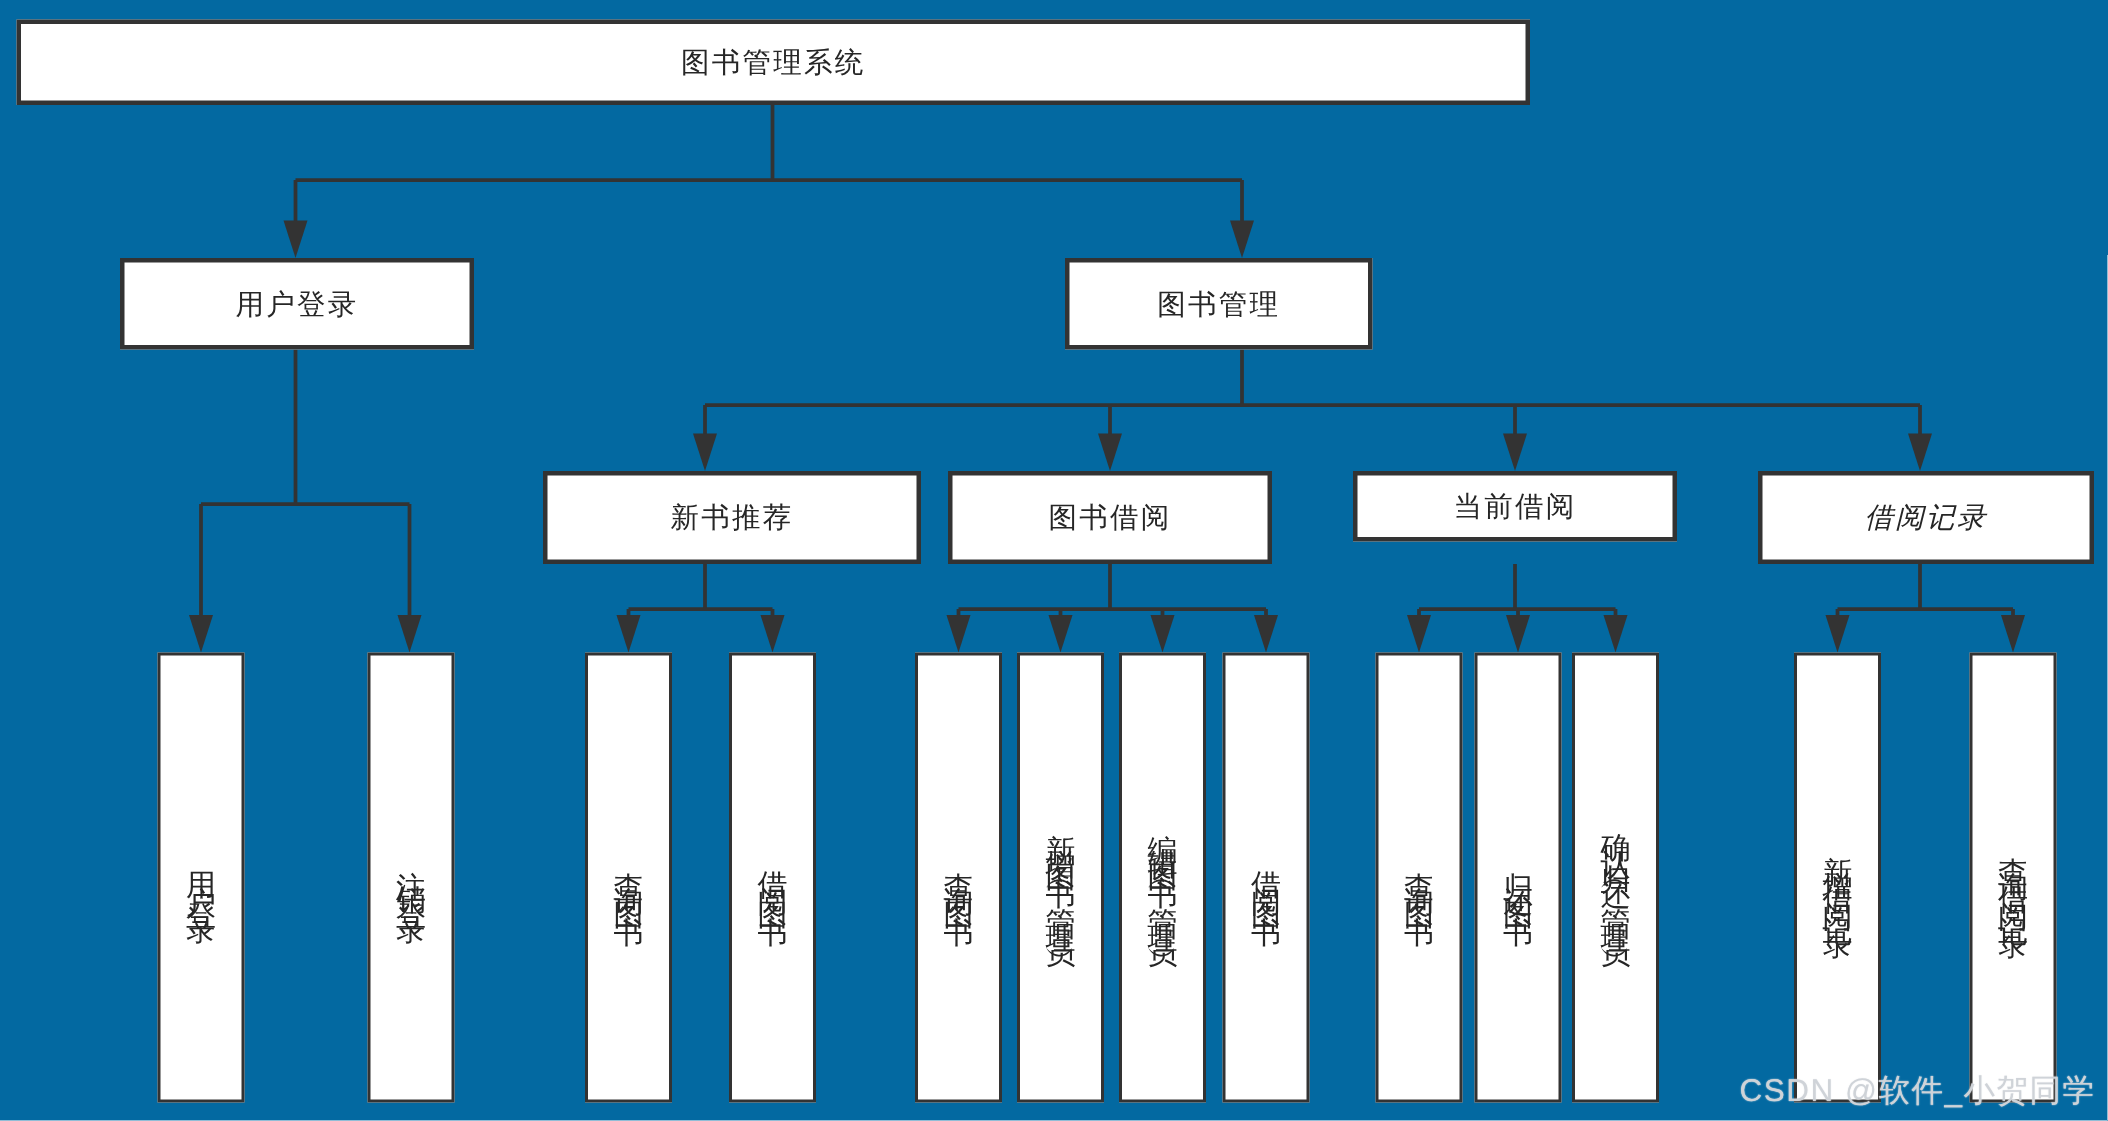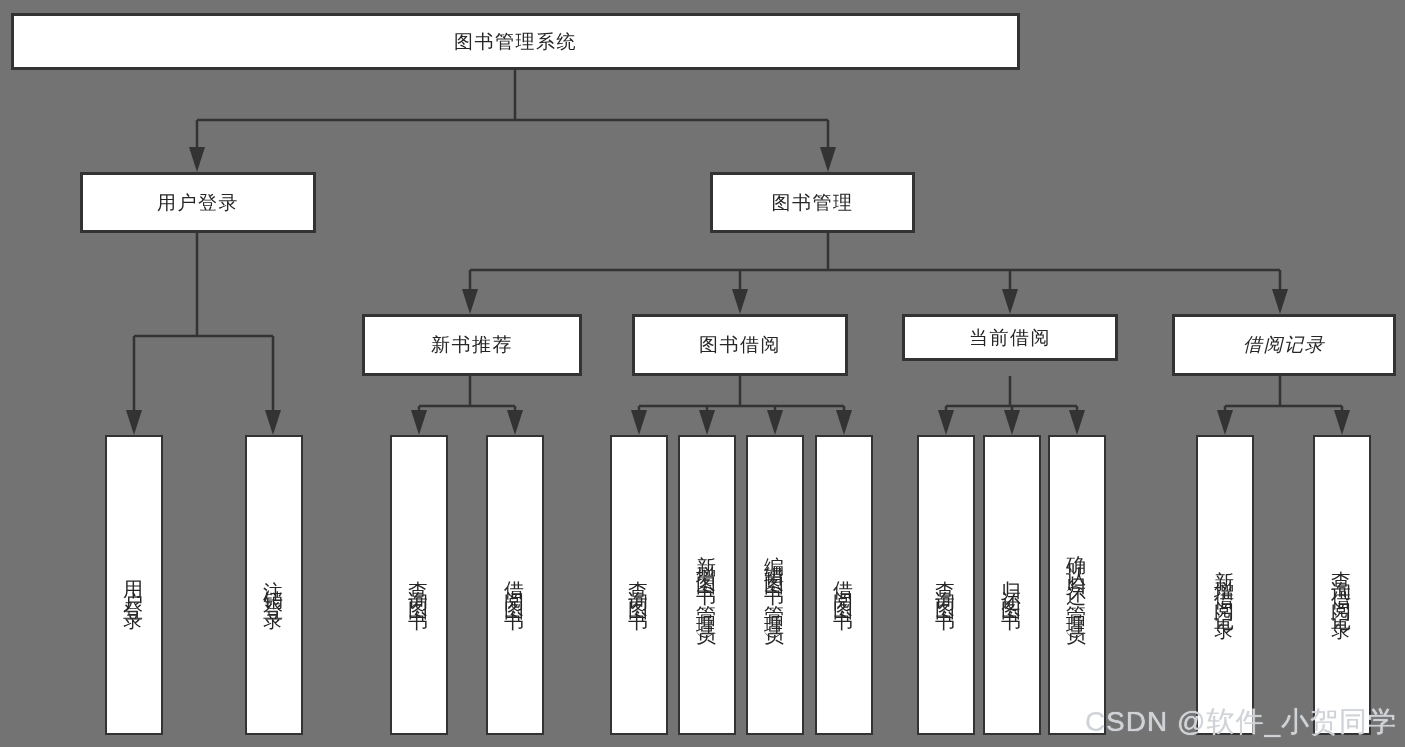--- a/index.html
+++ b/index.html
@@ -1,19 +1,19 @@
 <!DOCTYPE html>
 <html><head>
 <meta charset="utf-8">
 <style>
   html,body{margin:0;padding:0;background:#ffffff;}
   #stage{
     position:relative;
     width:1405px;height:747px;
-    background:#737373;
+    background:#0369a1;
     font-family:"Liberation Sans",sans-serif;
     overflow:hidden;
   }
   svg.wires{position:absolute;left:0;top:0;width:1405px;height:747px;}
   .node{
     position:absolute;
     background:#ffffff;
     border:3px solid #333333;
     color:#262626;
     display:flex;
@@ -29,35 +29,35 @@
     writing-mode:vertical-rl;
     text-orientation:mixed;
     font-size:20px;
     letter-spacing:10px;
     border-width:2.5px;
   }
   
   .n-root        {left:11px;  top:13px;  width:1009px; height:57px;}
   .n-l1-a        {left:80px;  top:172px; width:236px;  height:61px;}
   .n-l1-b        {left:710px; top:172px; width:205px;  height:61px;}
-  .n-l2-a        {left:362px; top:314px; width:220px;  height:62px;}
+  .n-l2-a        {left:362px; top:314px; width:252px;  height:62px;}
   .n-l2-b        {left:632px; top:314px; width:216px;  height:62px;text-align:right;}
   .n-l2-c        {left:902px; top:314px; width:216px;  height:47px;}
   .n-l2-d        {left:1172px;top:314px; width:224px;  height:62px;font-style:italic;}
   .leaf          {top:435px; width:58px; height:300px;}
   .x-ul1{left:105px;} .x-ul2{left:245px;}
   .x-nb1{left:390px;} .x-nb2{left:486px;}
   .x-bb1{left:610px;} .x-bb2{left:678px;} .x-bb3{left:746px;} .x-bb4{left:815px;}
   .x-cb1{left:917px;} .x-cb2{left:983px;} .x-cb3{left:1048px;}
   .x-br1{left:1196px;} .x-br2{left:1313px;}
   .watermark{
     position:absolute;
     right:8px;
     bottom:6px;
-    font-size:28px;
+    font-size:21px;
     color:#cfd3d8;
     letter-spacing:1px;
     text-shadow:0 0 1px #e8eaec;
     white-space:nowrap;
   }
 </style>
 </head>
 <body>
 
 <div id="stage">

